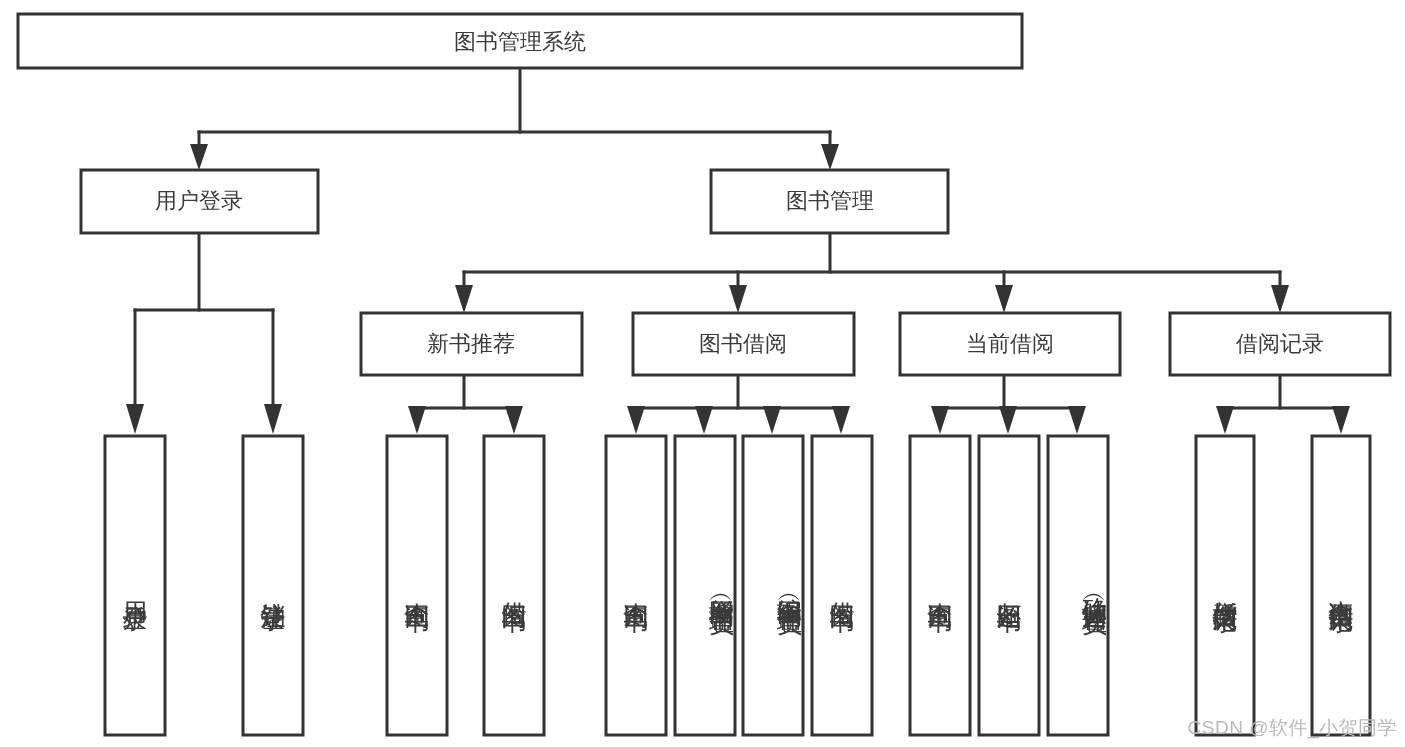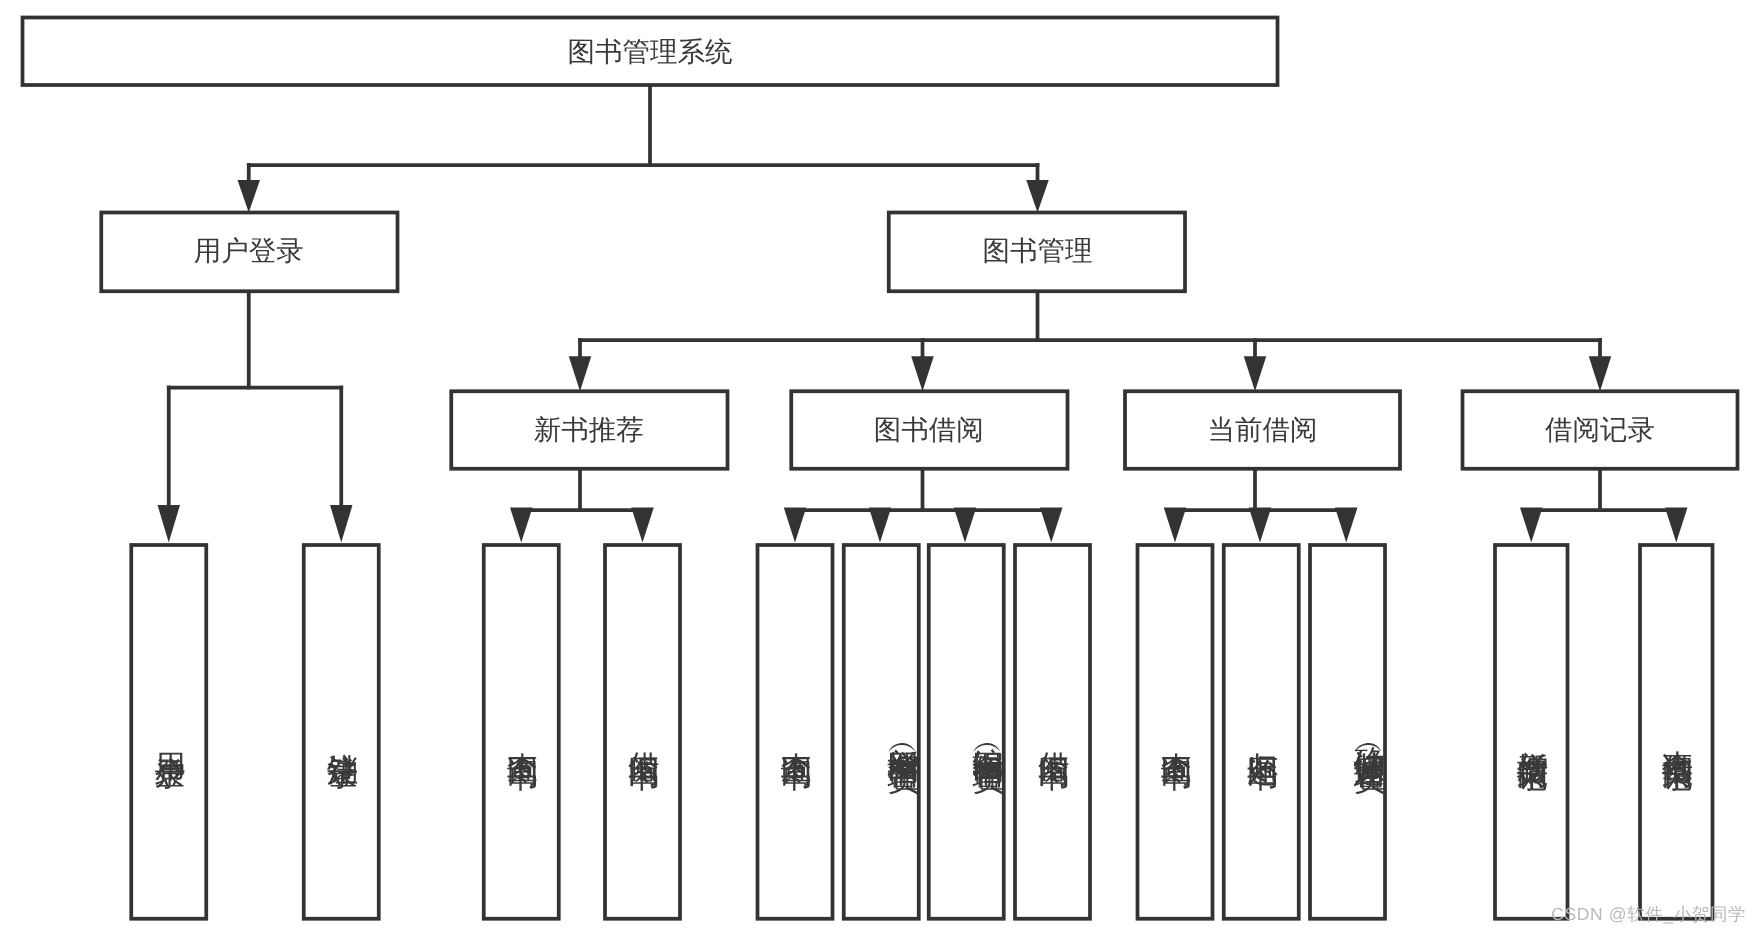--- a/index.html
+++ b/index.html
@@ -64,21 +64,21 @@
     user-select: none;
   }
   .leaf-label.centered {
     align-items: center;
   }
   .watermark {
     position: absolute;
     right: 8px;
     bottom: 6px;
     font-family: "Liberation Sans", "DejaVu Sans", sans-serif;
-    font-size: 14px;
+    font-size: 19px;
     color: #b9b9b9;
     letter-spacing: 0.5px;
     white-space: nowrap;
   }
 </style>
 </head>
 <body>
 
 <div id="diagram-root">
 

